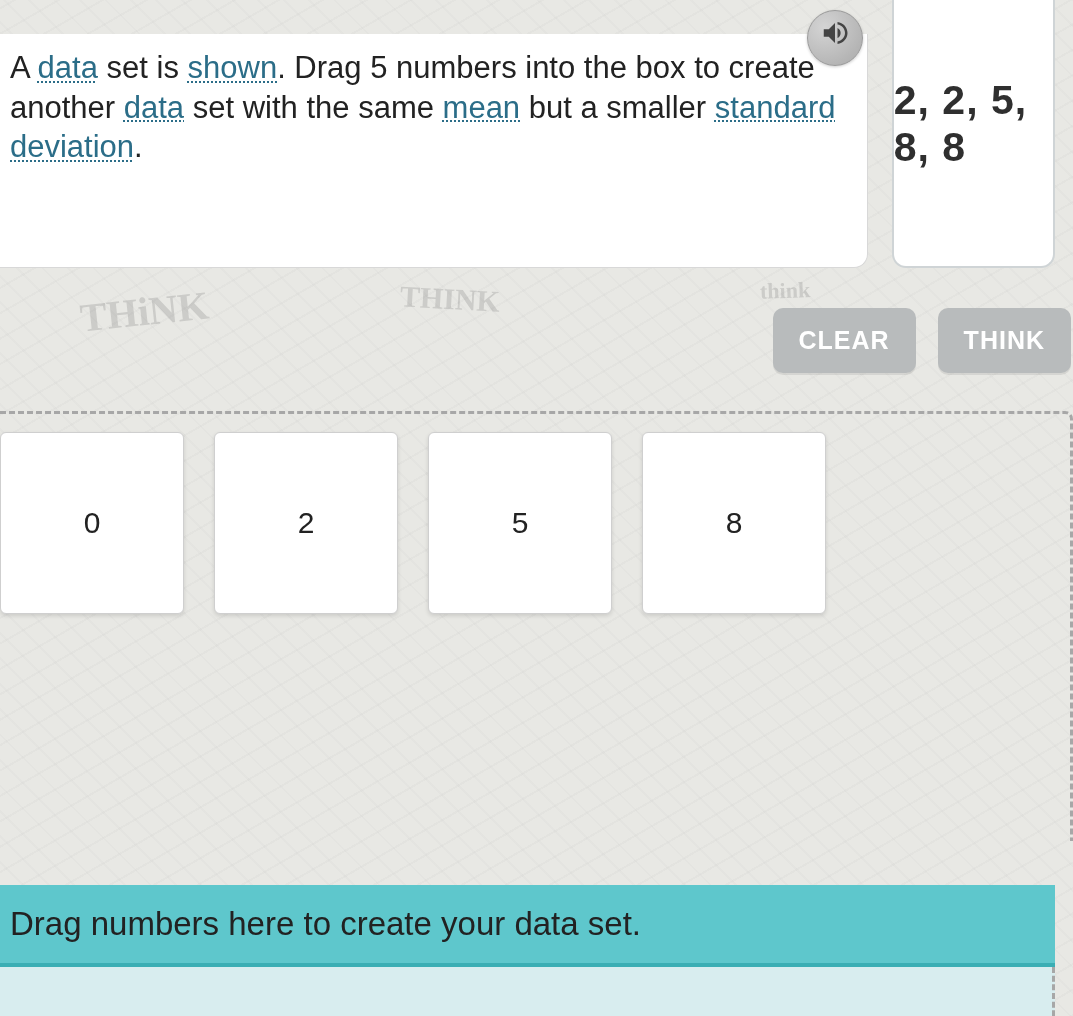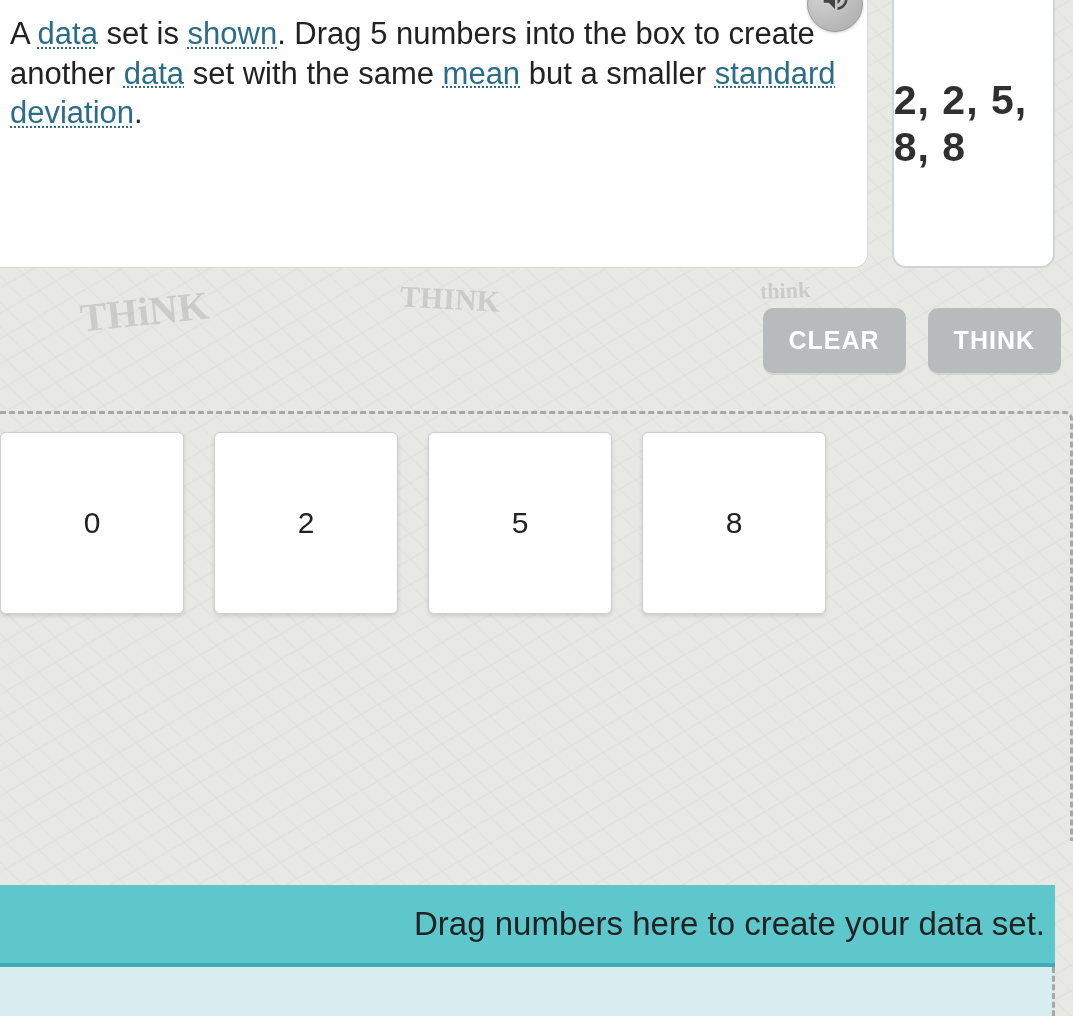--- a/index.html
+++ b/index.html
@@ -31,20 +31,21 @@
     background: #fff;
     border: 1px solid #d8d8d8;
     border-top: none;
     border-left: none;
     border-bottom-right-radius: 14px;
     padding: 14px 18px 14px 10px;
     font-size: 31px;
     line-height: 1.28;
     color: #222;
     position: relative;
+    margin-top: 34px;
   }
   .prompt-panel .link { color: #2b6d88; text-decoration: underline dotted; text-decoration-thickness: 2px; text-underline-offset: 3px; cursor: pointer; }
   .audio-btn {
     position: absolute;
     top: -24px;
     right: 4px;
     width: 56px; height: 56px;
     border-radius: 50%;
     background: radial-gradient(circle at 30% 30%, #d4d4d4, #a9a9a9);
     border: 1px solid #9a9a9a;
@@ -72,21 +73,21 @@
     font-weight: 700;
     letter-spacing: 1px;
     color: #2f2f2f;
   }
 
   
   .actions {
     position: relative; z-index: 2;
     display: flex; justify-content: flex-end;
     gap: 22px;
-    padding: 40px 12px 0 0;
+    padding: 40px 2px 0 0;
   }
   .btn {
     background: #b8bbbc;
     color: #fff;
     font-size: 25px;
     font-weight: 700;
     letter-spacing: 1px;
     padding: 18px 26px;
     border-radius: 10px;
     border: none;
@@ -127,21 +128,21 @@
     position: relative; z-index: 2;
     margin-top: 44px;
     padding-right: 18px;
   }
   .dropzone-header {
     background: #5ec7cc;
     border-bottom: 4px solid #3aaeb4;
     border-top-left-radius: 0;
     color: #222;
     font-size: 33px;
-    text-align: right;
+    text-align: left;
     padding: 20px 10px;
   }
   .dropzone-body {
     background: #d8edef;
     height: 58px;
     border-right: 3px dashed #a7a7a7;
   }
 </style>
 </head>
 <body>

